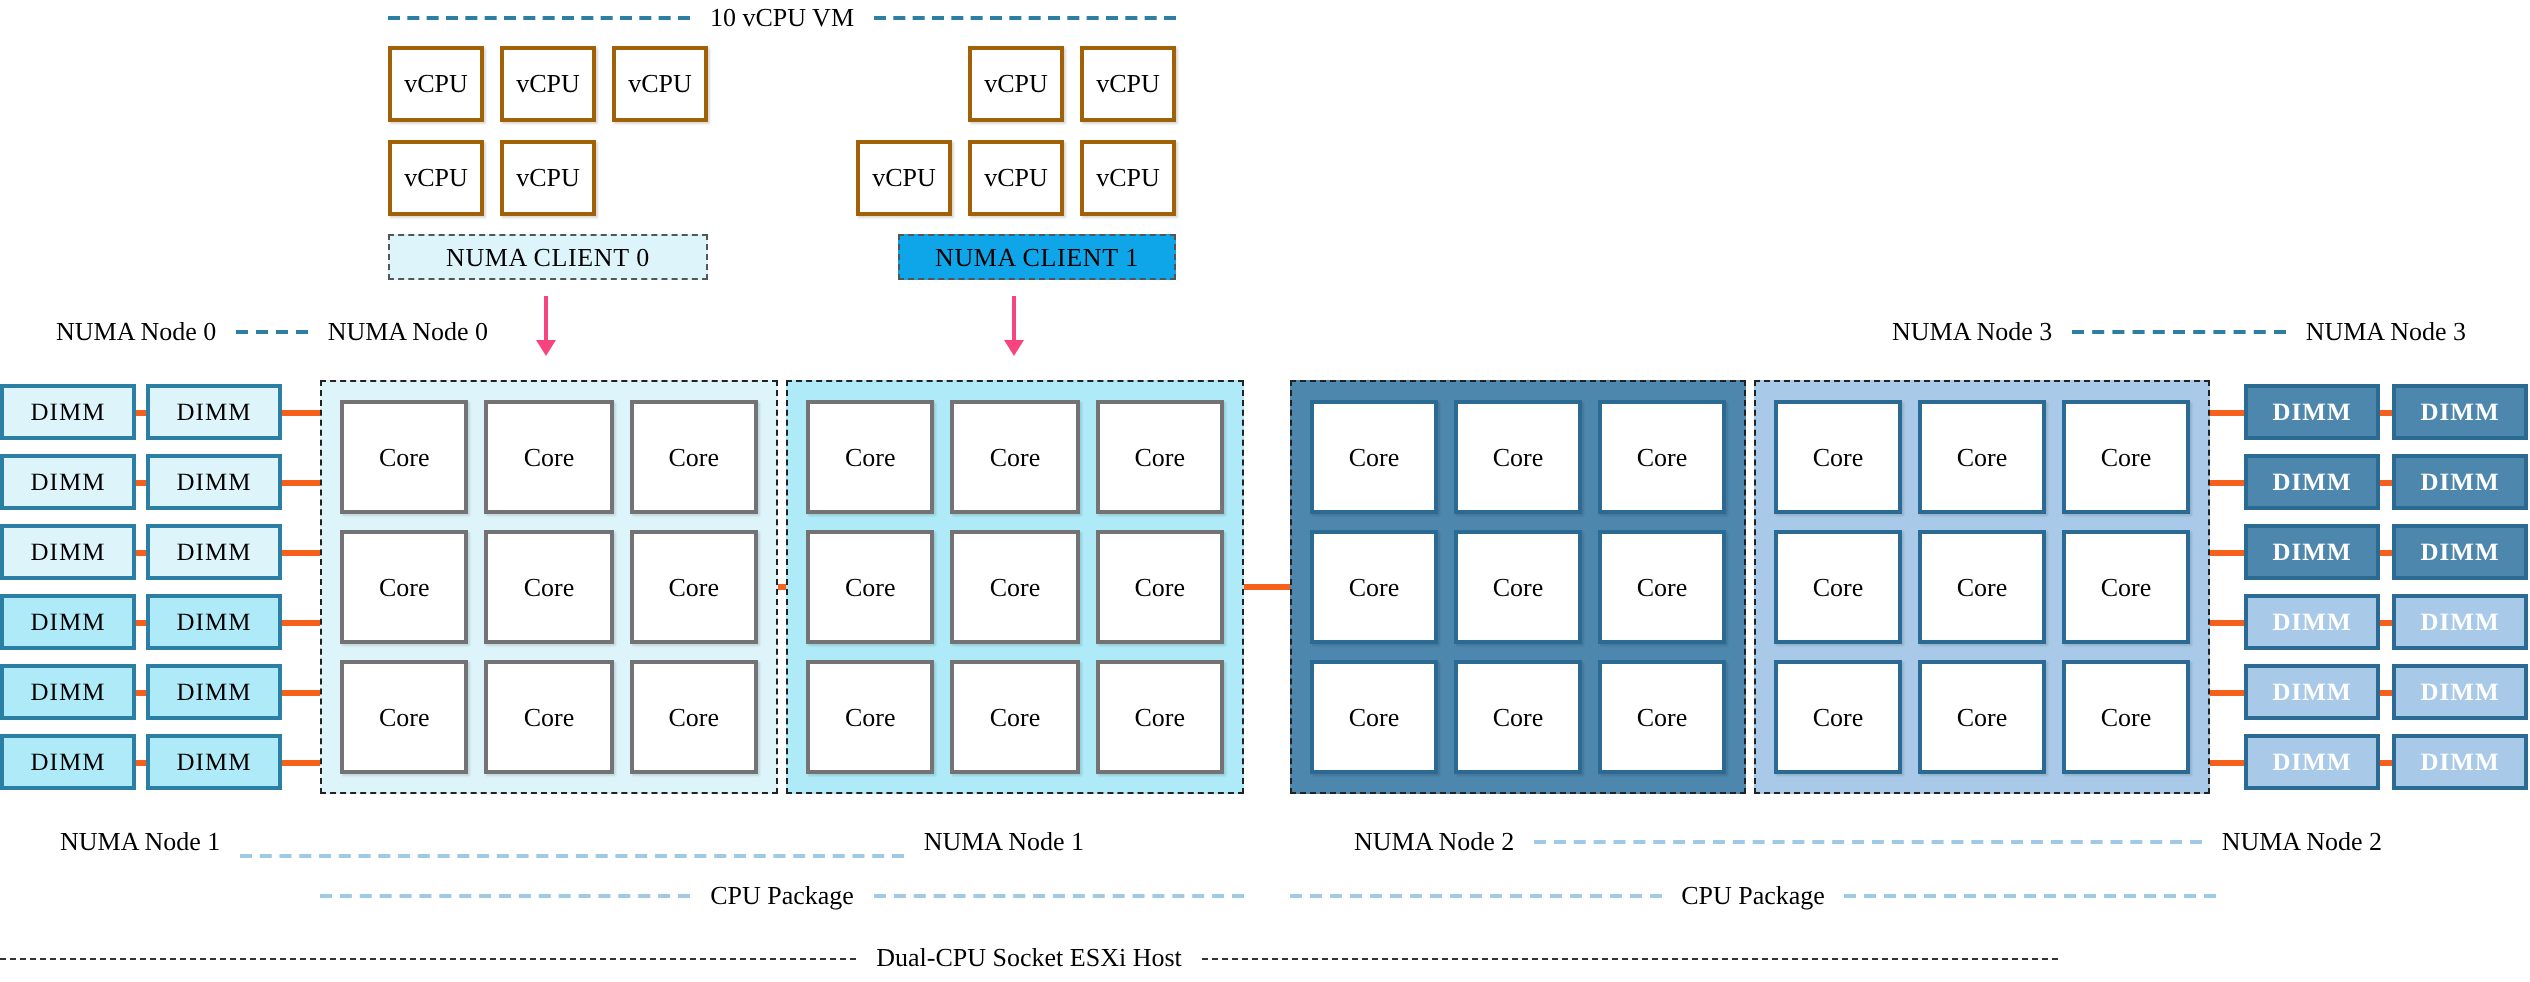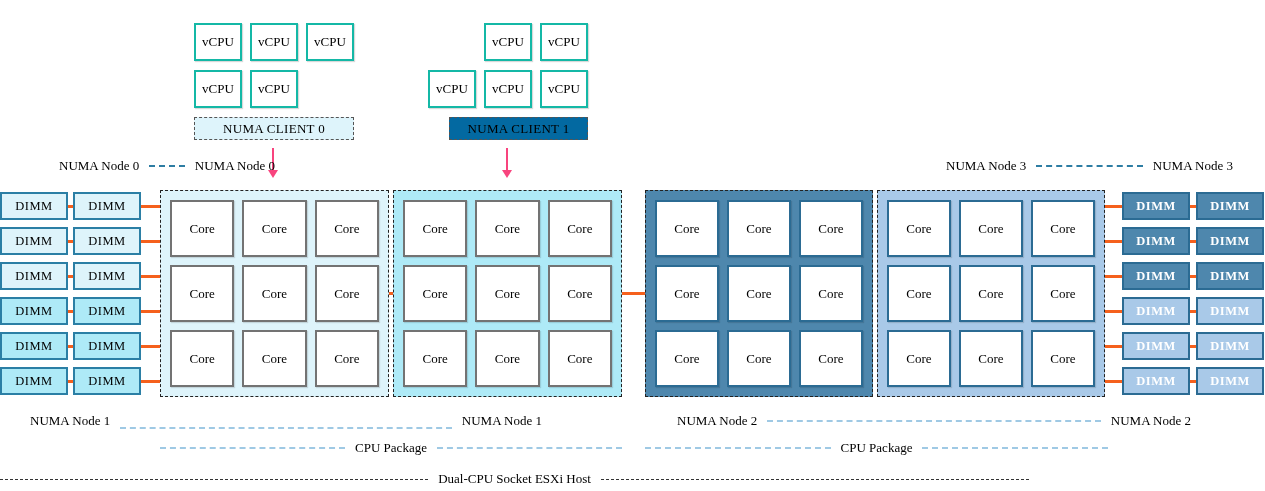--- a/index.html
+++ b/index.html
@@ -8,28 +8,28 @@
 
   .lbl{font-size:13px;white-space:nowrap;}
   .hrow{position:absolute;display:flex;align-items:center;column-gap:10px;}
   .dline{flex:1;height:0;border-top:2px dashed #9fc9e4;}
   .dline.teal{border-top:2px dashed #2e7da3;}
   .dline.dark{border-top:1px dashed #333;}
 
   
   .vm-group{position:absolute;top:23px;width:160px;}
   .vcpu-grid{display:grid;grid-template-columns:repeat(3,48px);column-gap:8px;row-gap:9px;}
-  .vcpu{height:38px;background:#fff;border:2px solid #14b8a6;box-sizing:border-box;
+  .vcpu{height:38px;background:#fff;border:2px solid #a16207;box-sizing:border-box;
         display:flex;align-items:center;justify-content:center;font-size:13px;
         box-shadow:1px 1px 1px rgba(0,0,0,.15);}
   .vcpu.offset{grid-column:2;}
   .client{margin-top:9px;height:23px;border:1.5px dashed #555;box-sizing:border-box;
           display:flex;align-items:center;justify-content:center;font-size:13px;letter-spacing:.3px;}
   #vm-group-0{left:194px;} #vm-group-1{left:428px;}
-  #client-0{background:#def4fb;} #client-1{background:#0369a1;margin-left:21px;}
+  #client-0{background:#def4fb;} #client-1{background:#0ea5e9;margin-left:21px;}
 
   
   .arrow{position:absolute;width:10px;top:148px;}
   .arrow .shaft{width:2px;height:22px;background:#f8447e;margin:0 auto;}
   .arrow .head{width:0;height:0;border-left:5px solid transparent;border-right:5px solid transparent;
                border-top:8px solid #f8447e;margin:0 auto;}
   #arrow-0{left:268px;} #arrow-1{left:502px;}
 
   
   .core-group{position:absolute;top:190px;height:207px;border:1px dashed #222;box-sizing:border-box;
@@ -58,33 +58,38 @@
   .conn.grow{flex:1;}
   .w5{width:5px;} .w6{width:6px;} .w17{width:17px;}
 
   
   .link{position:absolute;height:3px;background:#f5601c;}
   #link-socket{left:622px;top:292px;width:23px;}
   #link-intra{left:389px;top:292px;width:4px;}
 
   
   #vm-header{left:194px;top:1px;width:394px;}
-  #node0-header{left:28px;top:158px;width:216px;margin-left:31px;}
+  #node0-header{left:28px;top:158px;width:216px;}
   #node3-header{left:946px;top:158px;width:287px;}
   #numa1-row{left:30px;top:413px;width:512px;align-items:flex-end;}
   #numa2-row{left:677px;top:413px;width:514px;}
   #pkg-left{left:160px;top:440px;width:462px;}
   #pkg-right{left:645px;top:440px;width:463px;}
   #host-row{left:0;top:471px;width:1029px;}
 </style>
 </head>
 <body>
 
 <div id="canvas">
 
+  <div class="hrow" id="vm-header">
+    <div class="dline teal"></div>
+    <span class="lbl">10 vCPU VM</span>
+    <div class="dline teal"></div>
+  </div>
 
   <div class="vm-group" id="vm-group-0">
     <div class="vcpu-grid">
       <div class="vcpu">vCPU</div>
       <div class="vcpu">vCPU</div>
       <div class="vcpu">vCPU</div>
       <div class="vcpu">vCPU</div>
       <div class="vcpu">vCPU</div>
     </div>
     <div class="client" id="client-0">NUMA CLIENT 0</div>

